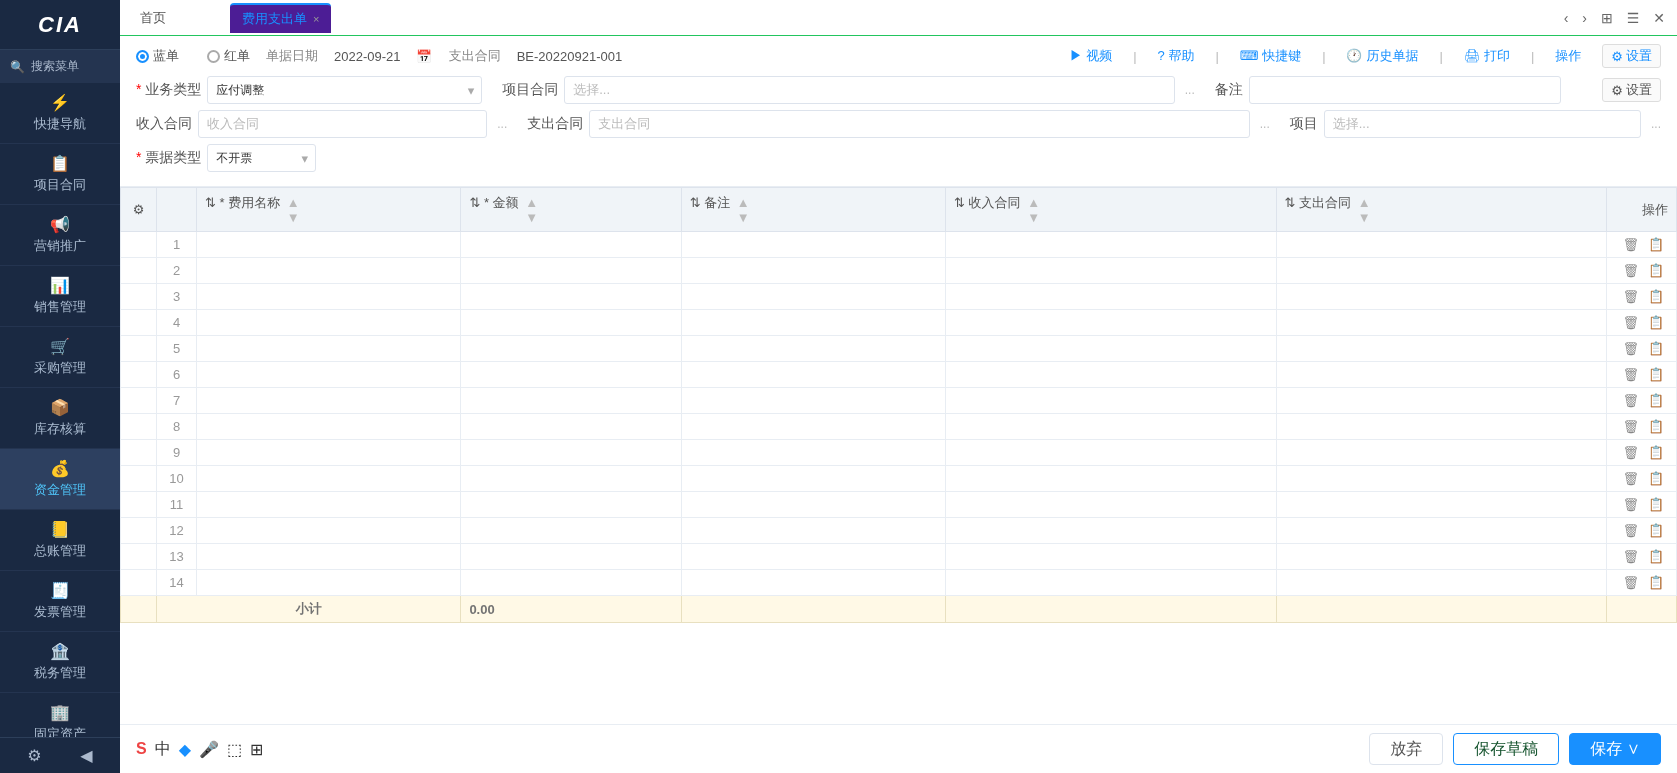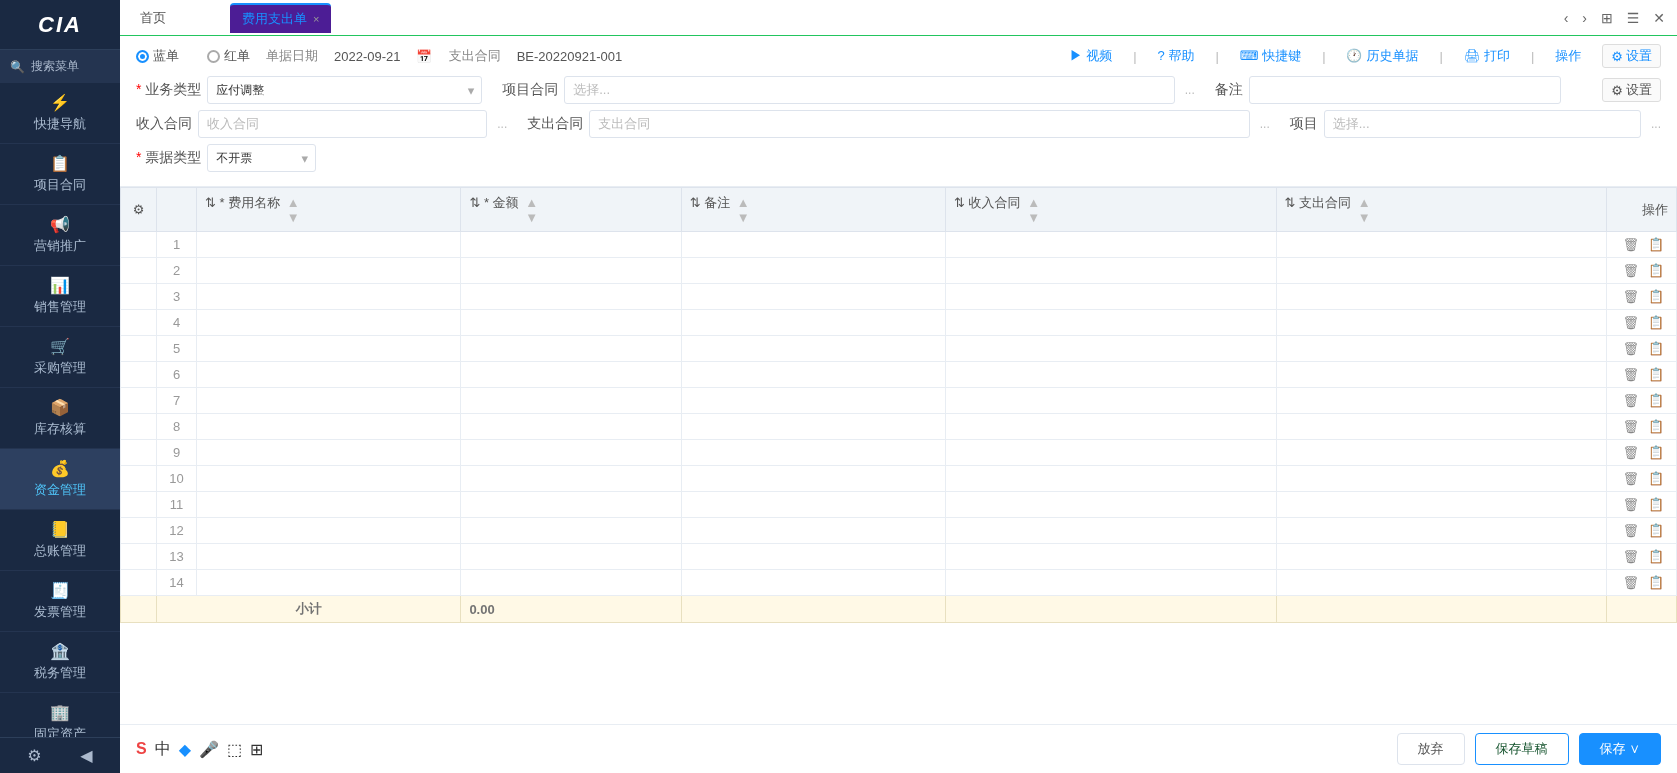--- a/index.html
+++ b/index.html
@@ -276,21 +276,21 @@
       padding: 8px 16px;
       background: #fff;
       border-top: 1px solid #e8edf3;
       gap: 10px;
       flex-shrink: 0;
     }
     .btn {
       height: 32px;
       padding: 0 20px;
       border-radius: 4px;
-      font-size: 13px;
+      font-size: 16px;
       cursor: pointer;
       border: 1px solid #dde3ec;
       background: #fff;
       color: #555;
     }
     .btn-primary {
       background: #1890ff;
       color: #fff;
       border-color: #1890ff;
     }

